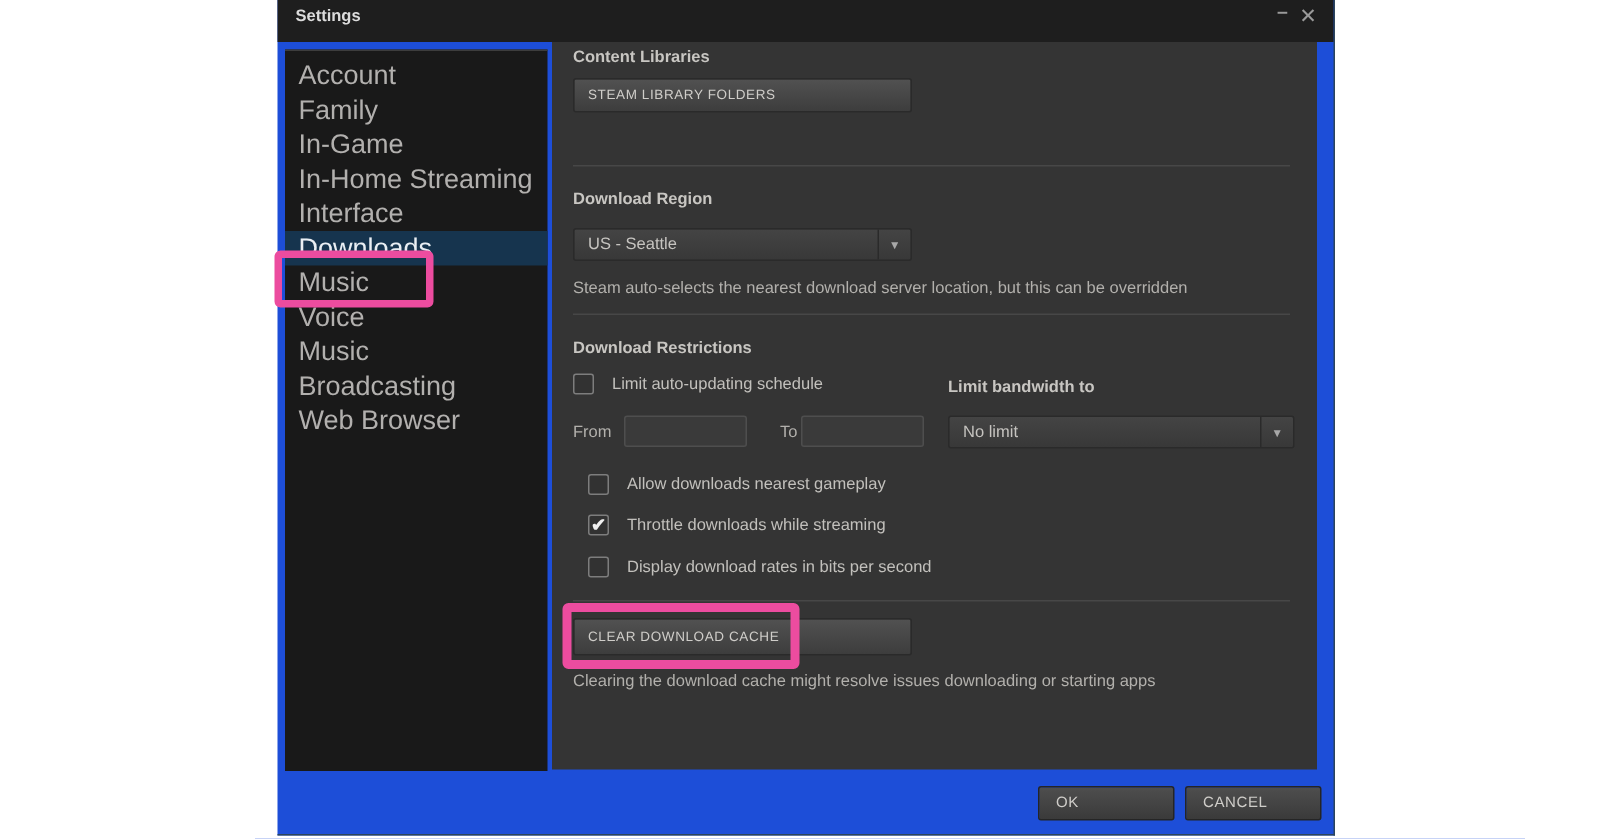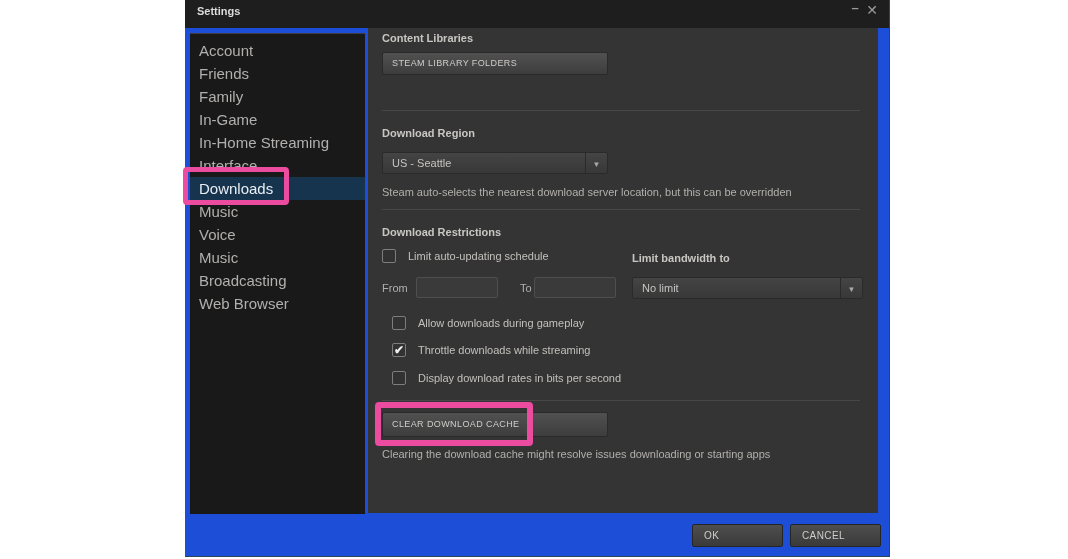--- a/index.html
+++ b/index.html
@@ -15,21 +15,21 @@
   .title { position:absolute; left:12px; top:5px; font-size:11px; font-weight:bold; color:#dcdcdc; }
   .win-btn { position:absolute; top:2px; width:16px; height:18px; color:#9a9a9a; font-size:13px; text-align:center; cursor:default; }
   .btn-min { right:26px; top:0px; font-weight:bold; }
   .btn-close { right:9px; font-size:14px; }
 
   
   .sidebar {
     position:absolute; left:5px; top:33px; width:175px; height:481px;
     background:#191919; border-top:1px solid #3d3d3d; padding-top:5px;
   }
-  .side-item { height:23px; line-height:23px; padding-left:9px; font-size:15px; color:#b2b0ae; cursor:pointer; }
+  .side-item { height:23px; line-height:23px; padding-left:9px; font-size:18px; color:#b2b0ae; cursor:pointer; }
   .side-item.selected { background:#16344e; color:#e9eef3; }
 
   
   .content { position:absolute; left:183px; top:28px; width:510px; height:485px; background:#343434; }
   .sec-label { position:absolute; left:14px; font-size:11px; font-weight:bold; color:#c8c6c2; }
   .desc { position:absolute; left:14px; font-size:11px; color:#b2b0ac; }
   .divider { position:absolute; left:14px; width:478px; height:1px; background:#474747; }
 
   .steam-btn {
     position:absolute; left:14px; width:226px; height:23px;
@@ -74,21 +74,20 @@
 <div class="window">
 
   <div class="titlebar">
     <div class="title">Settings</div>
     <div class="win-btn btn-min">–</div>
     <div class="win-btn btn-close">✕</div>
   </div>
 
   <div class="sidebar">
     <div class="side-item">Account</div>
-    <div class="side-item">Friends</div>
     <div class="side-item">Family</div>
     <div class="side-item">In-Game</div>
     <div class="side-item">In-Home Streaming</div>
     <div class="side-item">Interface</div>
     <div class="side-item selected">Downloads</div>
     <div class="side-item">Music</div>
     <div class="side-item">Voice</div>
     <div class="side-item">Music</div>
     <div class="side-item">Broadcasting</div>
     <div class="side-item">Web Browser</div>
@@ -121,21 +120,21 @@
     <div class="desc" style="left:152px; top:254px;">To</div>
     <input class="text-input" style="left: 166px; top: 249px;" value="">
 
     <div class="dropdown" style="left:264px; top:249px; width:231px;">
       <span>No limit</span>
       <span class="dd-arrow-box"><span class="dd-arrow">▼</span></span>
     </div>
 
     <div class="chk-row" style="left:24px; top:288px; width:260px;">
       <span class="chk-box"></span>
-      <span class="chk-label">Allow downloads during gameplay</span>
+      <span class="chk-label">Allow downloads nearest gameplay</span>
     </div>
     <div class="chk-row" style="left:24px; top:315px; width:260px;">
       <span class="chk-box"><span>✔</span></span>
       <span class="chk-label">Throttle downloads while streaming</span>
     </div>
     <div class="chk-row" style="left:24px; top:343px; width:280px;">
       <span class="chk-box"></span>
       <span class="chk-label">Display download rates in bits per second</span>
     </div>
 

